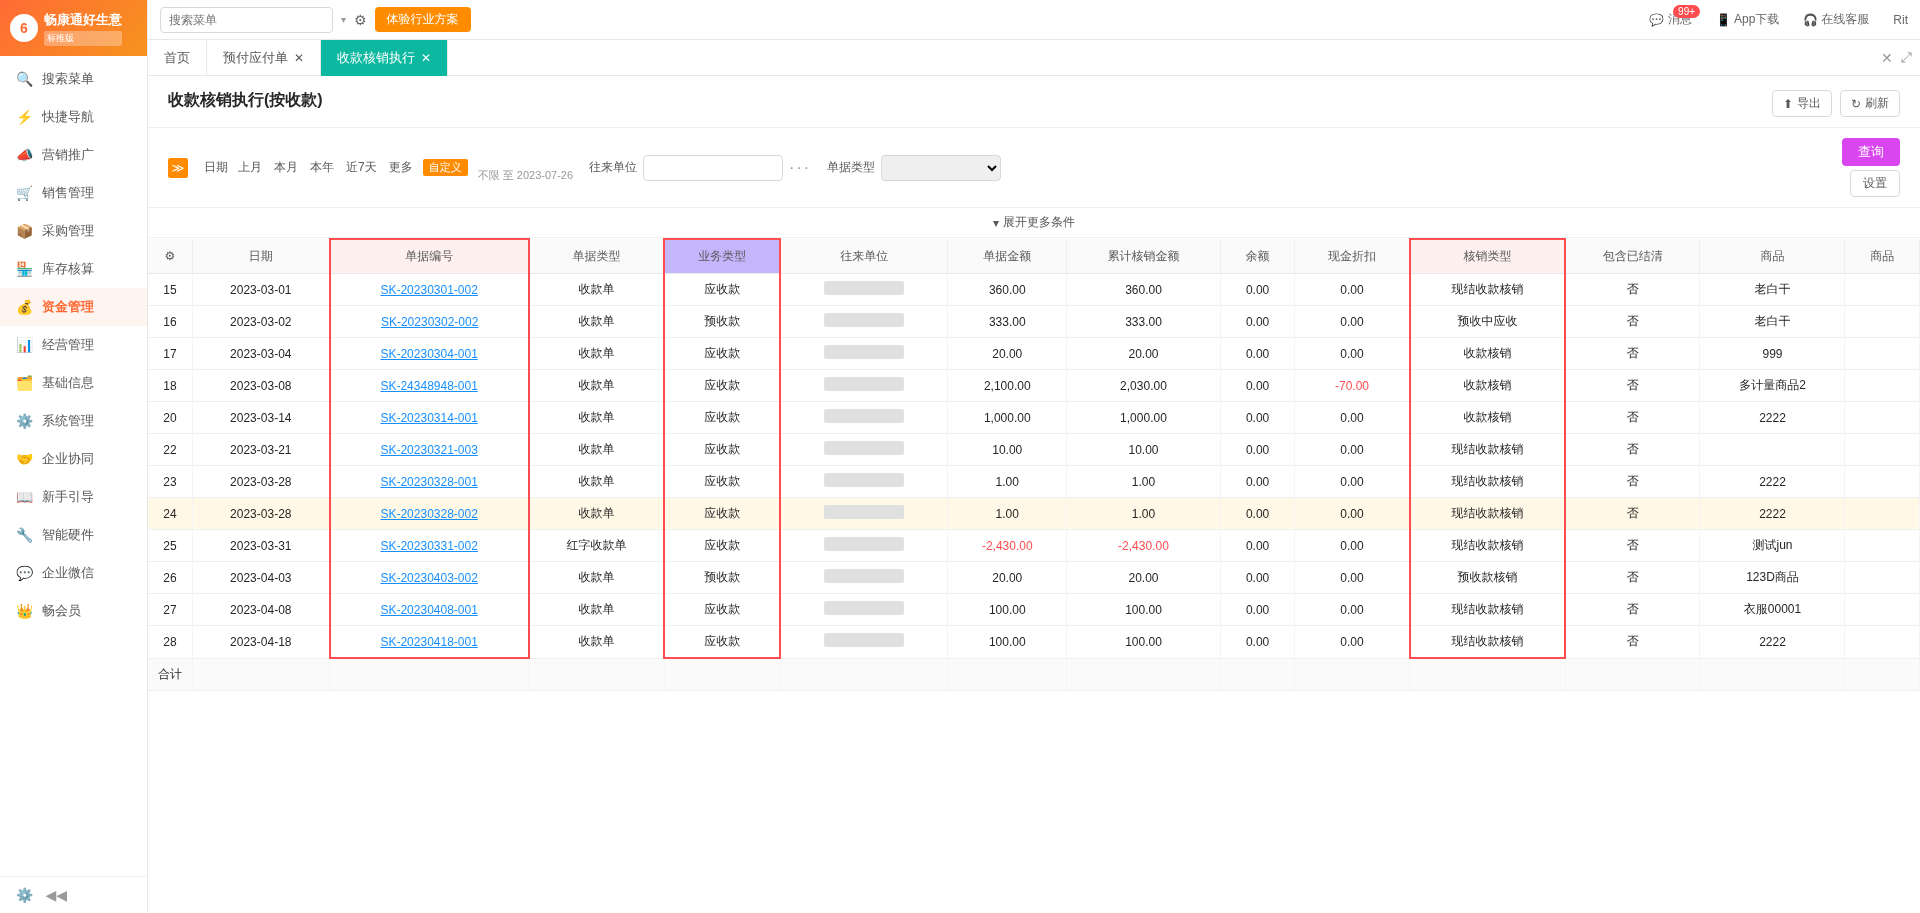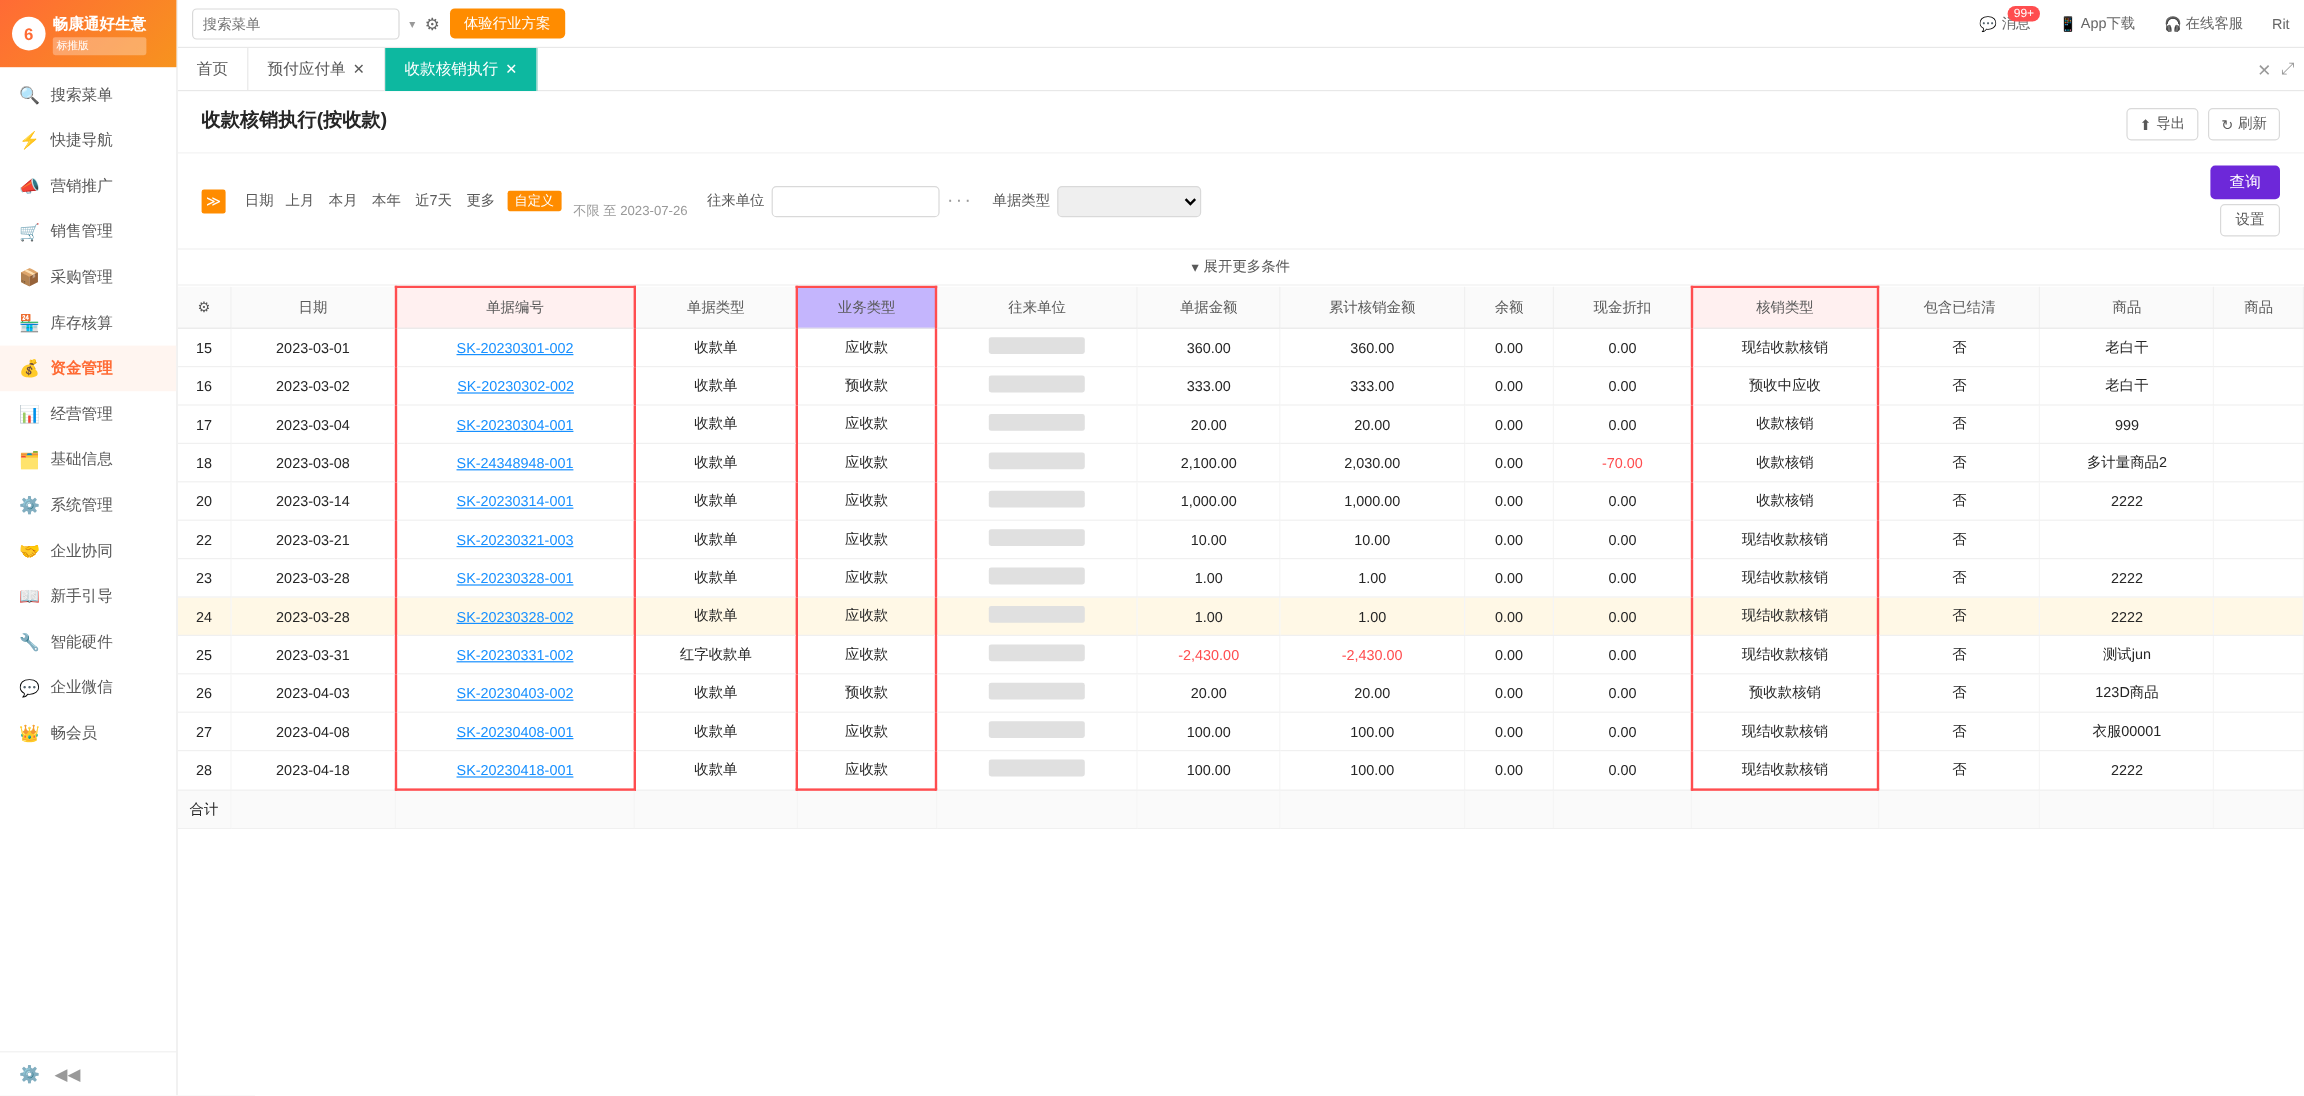--- a/index.html
+++ b/index.html
@@ -57,21 +57,21 @@
     .filter-toggle { width: 20px; height: 20px; background: #ff8c00; color: #fff; display: flex; align-items: center; justify-content: center; cursor: pointer; border-radius: 2px; font-size: 12px; }
     .filter-group { display: flex; align-items: center; gap: 6px; }
     .filter-label { color: #595959; font-size: 12px; white-space: nowrap; }
     .filter-date-links { display: flex; gap: 4px; }
     .filter-date-link { color: #595959; font-size: 12px; cursor: pointer; padding: 1px 4px; }
     .filter-date-custom { background: #ff8c00; color: #fff; font-size: 11px; padding: 1px 6px; border-radius: 2px; cursor: pointer; }
     .filter-date-range { color: #999; font-size: 11px; margin-top: 16px; }
     .filter-input { border: 1px solid #d9d9d9; border-radius: 4px; height: 26px; padding: 0 8px; font-size: 12px; width: 160px; color: #999; }
     .filter-dots { color: #999; font-size: 16px; letter-spacing: 2px; }
     .filter-select { border: 1px solid #d9d9d9; border-radius: 4px; height: 26px; padding: 0 8px; font-size: 12px; width: 120px; }
-    .filter-query-btn { background: #6d28d9; color: #fff; border: none; border-radius: 4px; padding: 5px 16px; font-size: 13px; cursor: pointer; font-weight: 500; }
+    .filter-query-btn { background: #d946ef; color: #fff; border: none; border-radius: 4px; padding: 5px 16px; font-size: 13px; cursor: pointer; font-weight: 500; }
     .filter-set-btn { background: #fff; color: #595959; border: 1px solid #d9d9d9; border-radius: 4px; padding: 4px 12px; font-size: 12px; cursor: pointer; }
     .filter-right { display: flex; flex-direction: column; gap: 4px; align-items: flex-end; margin-left: auto; }
 
     
     .expand-more { text-align: center; padding: 6px; border-bottom: 1px solid #f0f0f0; }
     .expand-more-btn { color: #595959; font-size: 12px; cursor: pointer; display: inline-flex; align-items: center; gap: 4px; }
     table { width: 100%; border-collapse: collapse; font-size: 12px; }
     thead tr { background: #fafafa; }
     th { padding: 8px 10px; text-align: center; color: #595959; font-weight: 500; border-bottom: 1px solid #e8e8e8; border-right: 1px solid #f0f0f0; white-space: nowrap; }
     td { padding: 7px 10px; text-align: center; color: #262626; border-bottom: 1px solid #f0f0f0; border-right: 1px solid #f5f5f5; white-space: nowrap; }

